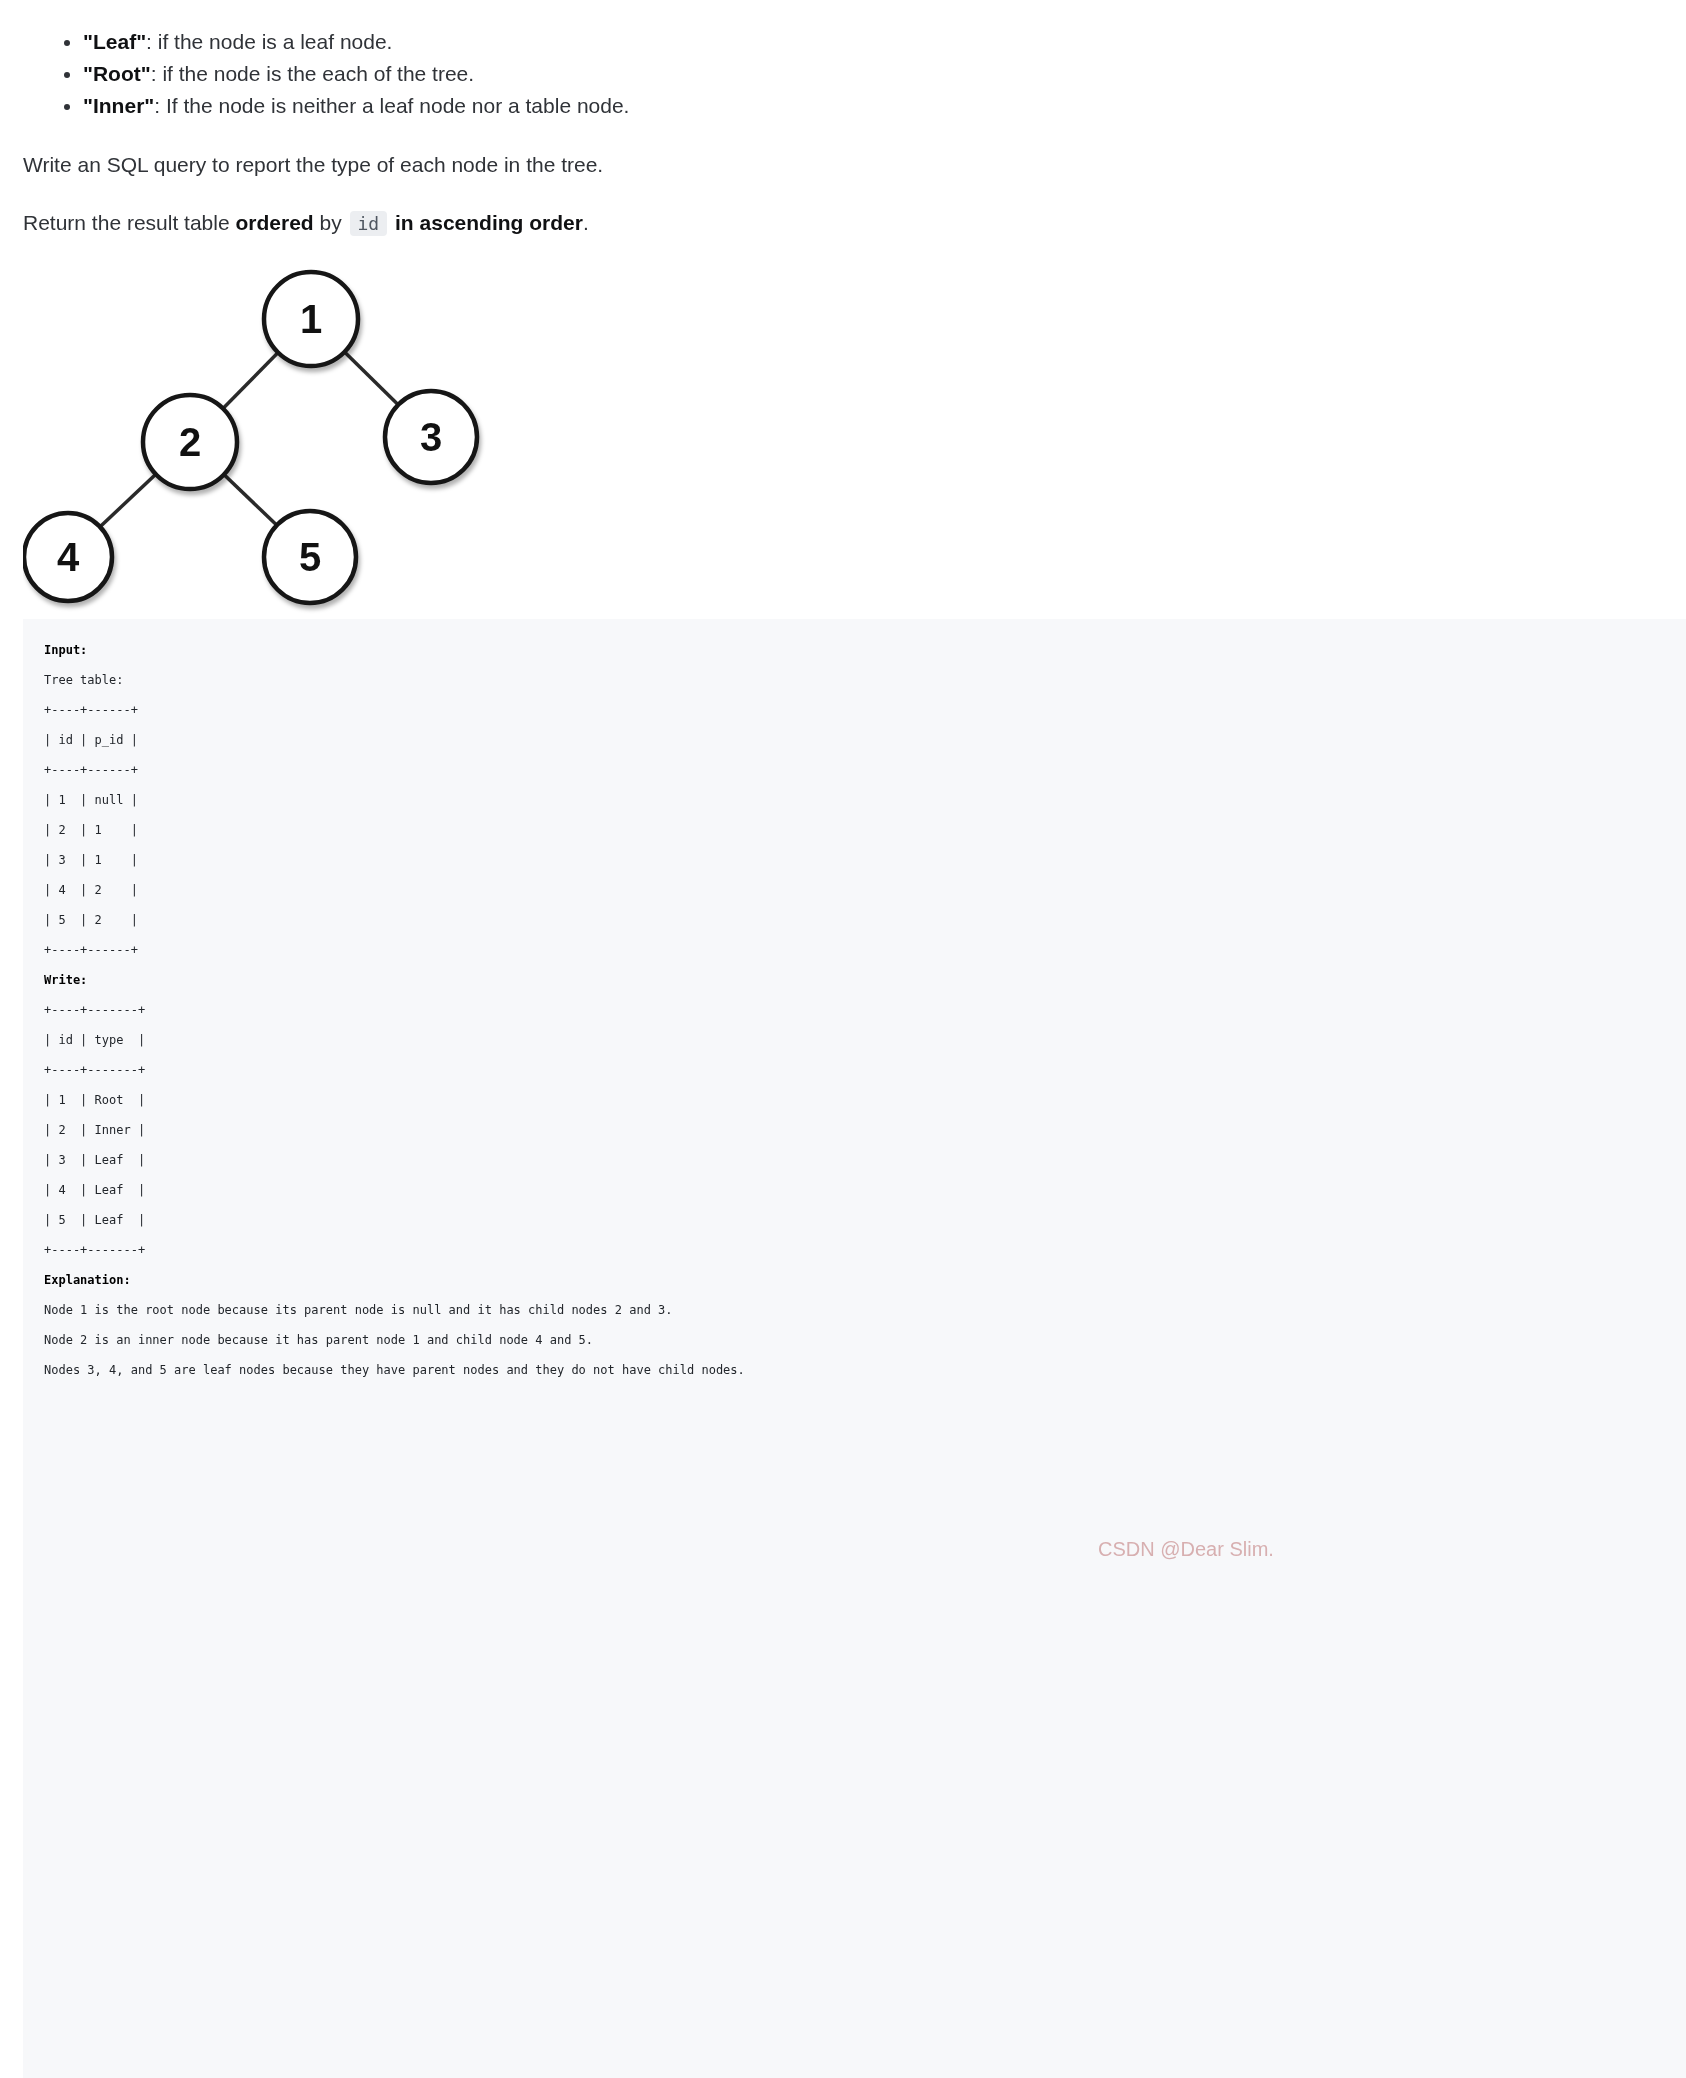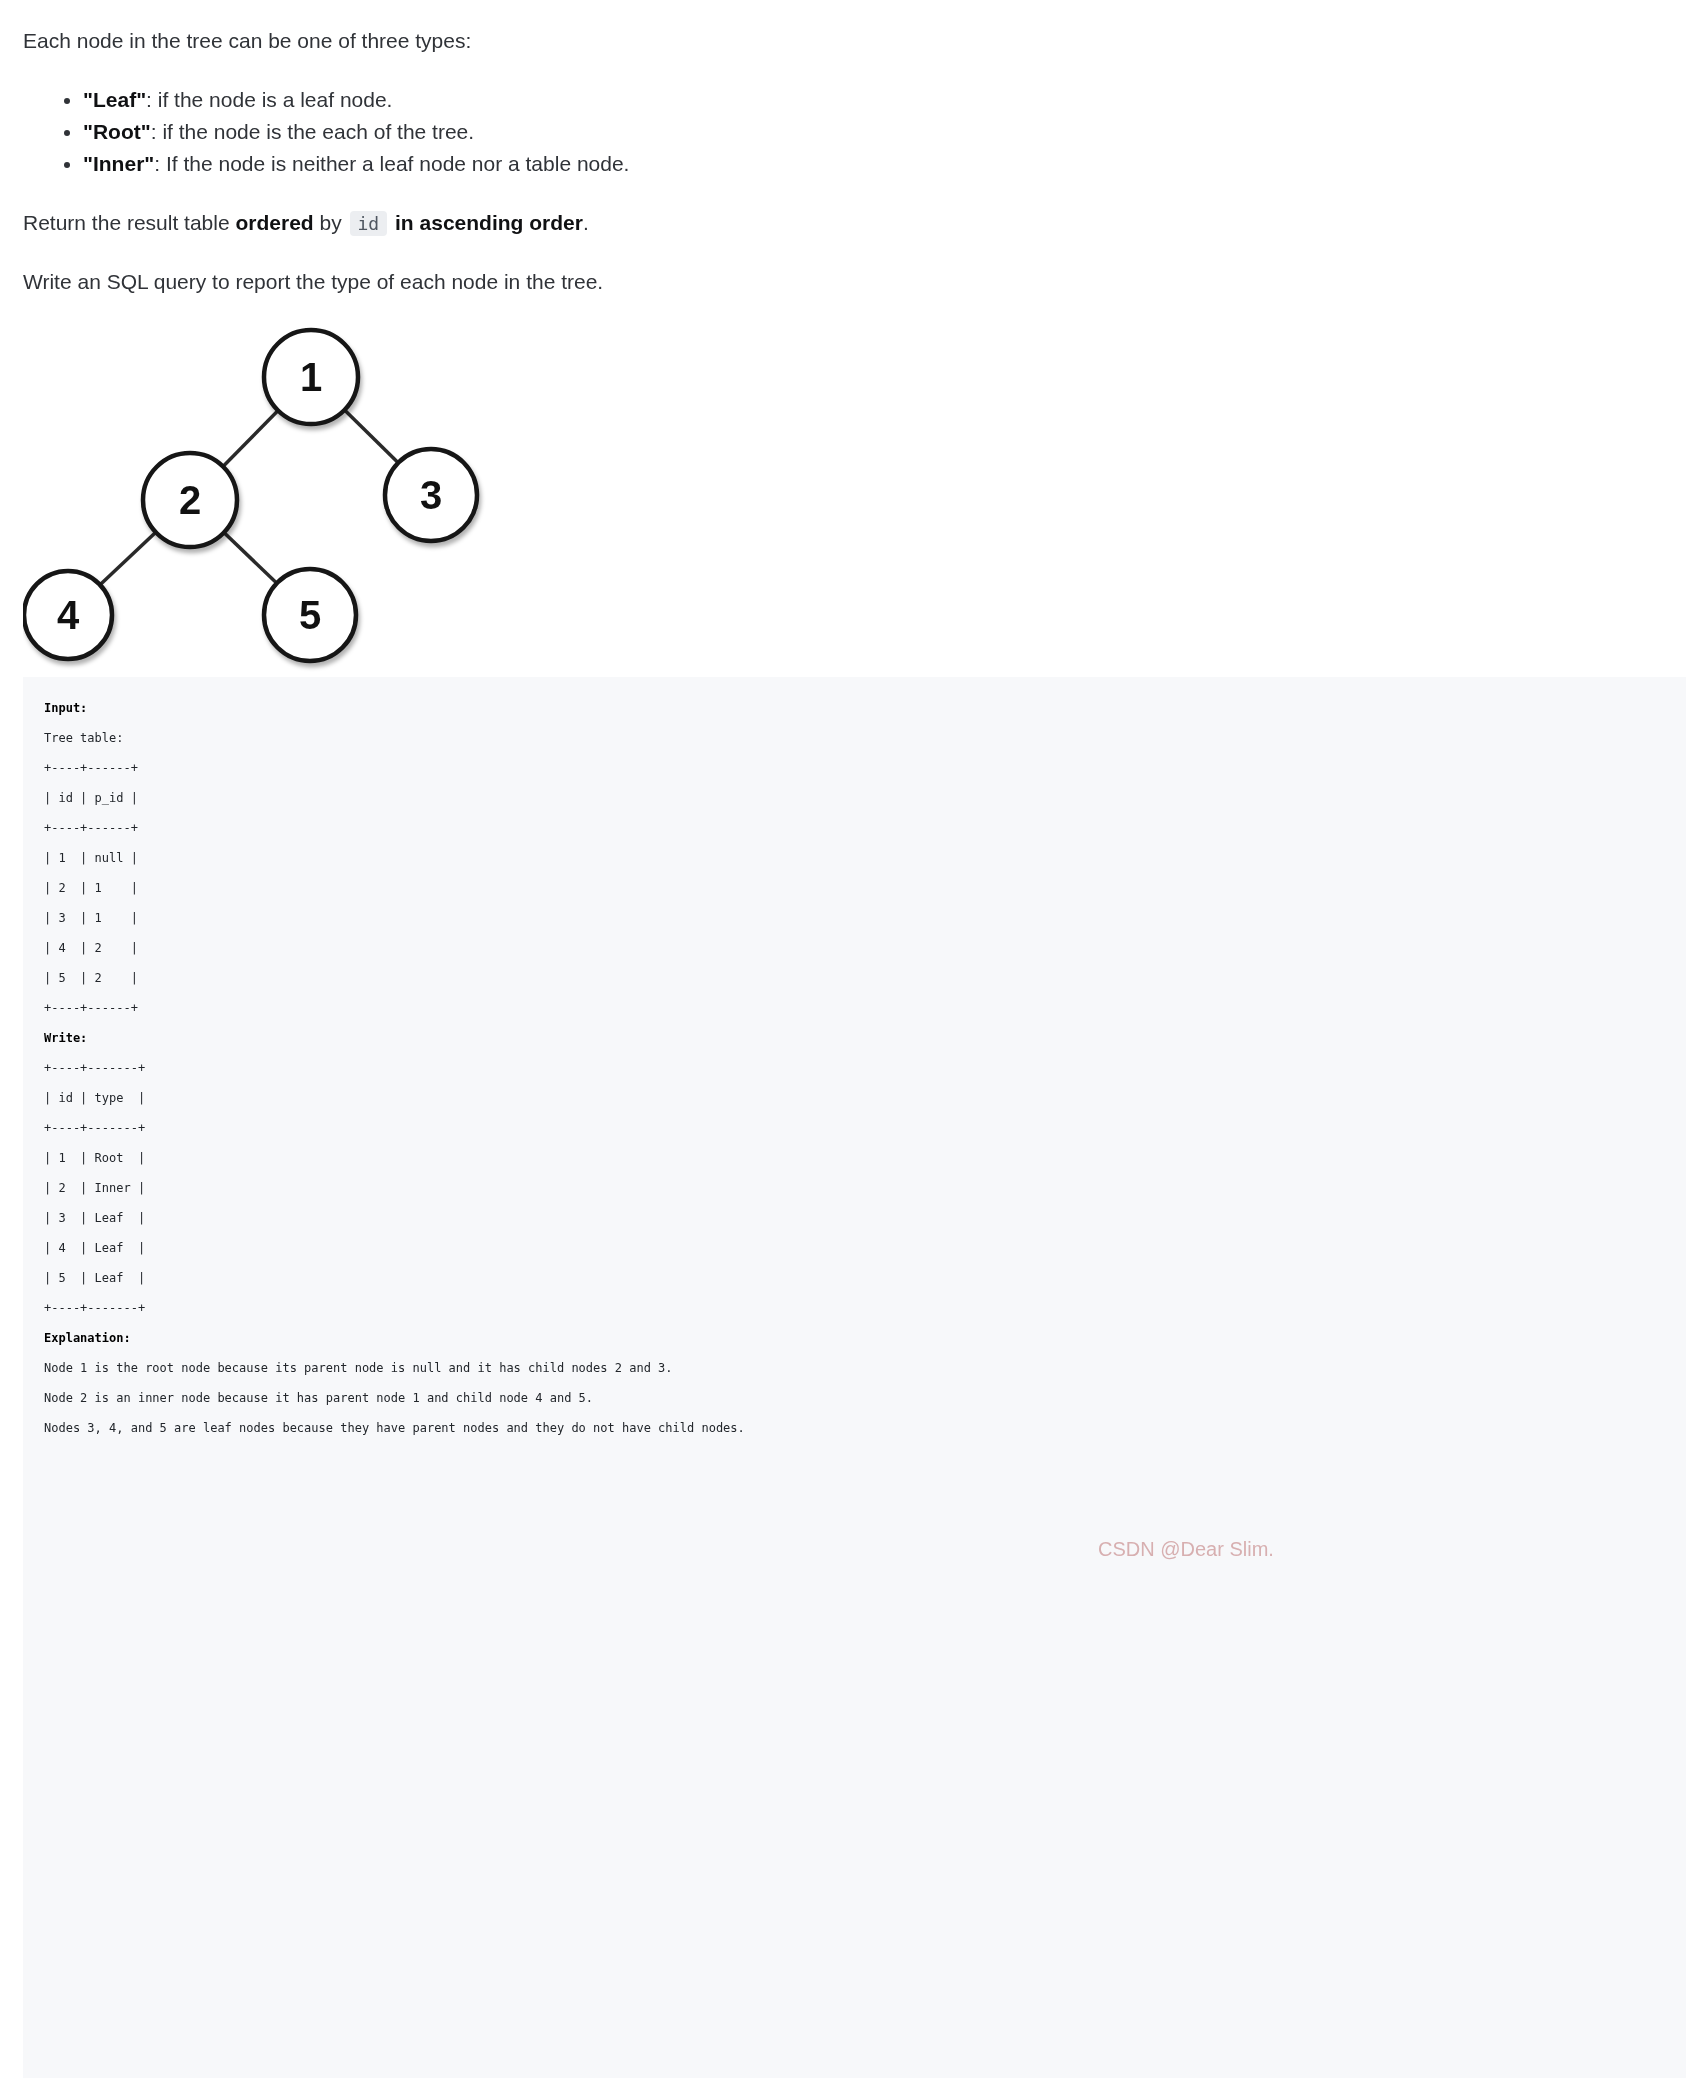--- a/index.html
+++ b/index.html
@@ -79,31 +79,30 @@
     font-family:"Liberation Sans","DejaVu Sans",sans-serif;
     color:rgba(190,115,115,0.55);
     white-space:nowrap;
   }
 </style>
 </head>
 <body>
 
 <div class="article">
 
-  <p>Each node in the tree can be one of three types:</p>
 
   <ul class="type-list">
     <li><b>"Leaf"</b><span>: if the node is a leaf node.</span></li>
     <li><b>"Root"</b><span>: if the node is the each of the tree.</span></li>
     <li><b>"Inner"</b><span>: If the node is neither a leaf node nor a table node.</span></li>
   </ul>
 
+  <p>Write an SQL query to report the type of each node in the tree.</p>
+
   <p><span>Return the result table </span><b>ordered</b><span> by </span><code class="inline-code">id</code> <b>in ascending order</b><span>.</span></p>
-
-  <p>Write an SQL query to report the type of each node in the tree.</p>
 
 
 
   <svg class="tree" width="480" height="352" viewBox="0 0 480 352">
     <g>
       <line x1="288" y1="52" x2="167" y2="175"></line>
       <line x1="288" y1="52" x2="408" y2="170"></line>
       <line x1="167" y1="175" x2="45" y2="290"></line>
       <line x1="167" y1="175" x2="287" y2="290"></line>
     </g>

